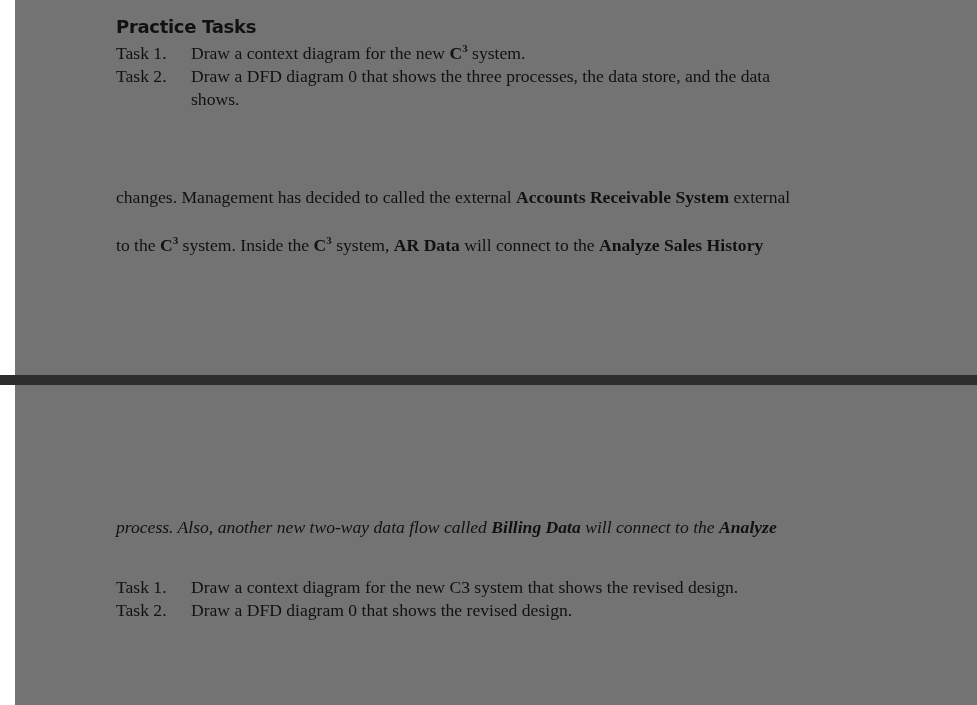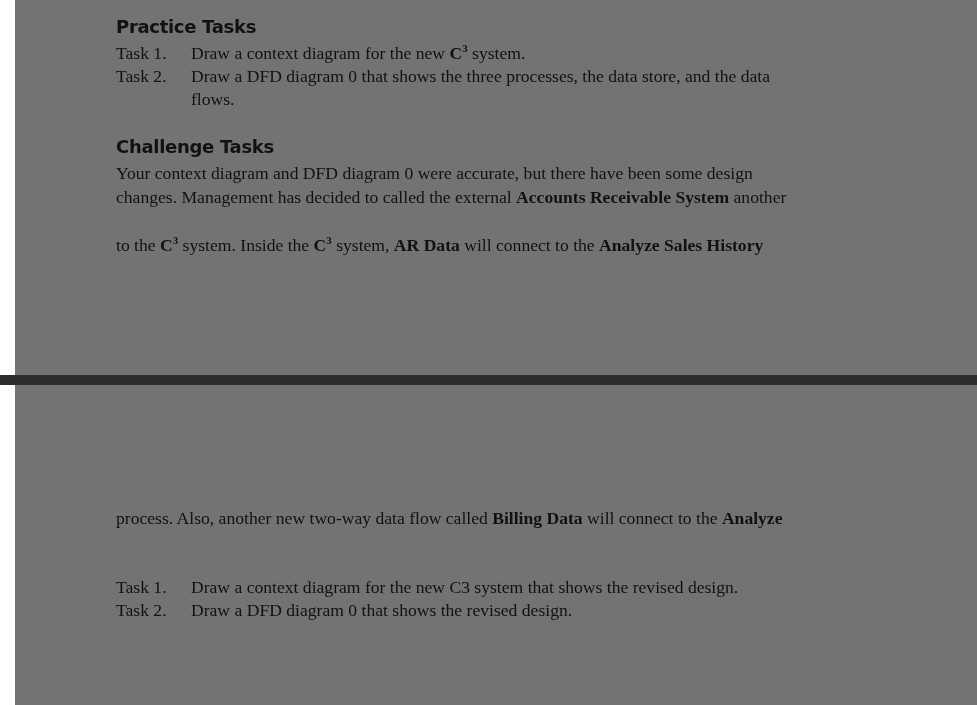--- a/index.html
+++ b/index.html
@@ -19,31 +19,29 @@
 <body>
 
 <div class="page top">
   <div class="heading" style="top:16px;">Practice Tasks</div>
 
   <div class="task-label" style="top:43px;">Task 1.</div>
   <div class="task-text" style="top:43px;"><span>Draw a context diagram for the new </span><b>C</b><sup>3</sup><span> system.</span></div>
 
   <div class="task-label" style="top:66px;">Task 2.</div>
   <div class="task-text" style="top:66px;">Draw a DFD diagram 0 that shows the three processes, the data store, and the data</div>
-  <div class="task-text" style="top:89px;">flows.</div>
+  <div class="task-text" style="top:89px;">shows.</div>
 
-  <div class="heading" style="top:136px;">Challenge Tasks</div>
 
-  <div class="line" style="top:163px;">Your context diagram and DFD diagram 0 were accurate, but there have been some design</div>
-  <div class="line" style="top:187px;"><span>changes. Management has decided to called the external </span><b>Accounts Receivable System</b><span> another</span></div>
+  <div class="line" style="top:187px;"><span>changes. Management has decided to called the external </span><b>Accounts Receivable System</b><span> external</span></div>
   <div class="line" style="top:235px;"><span>to the </span><b>C</b><sup>3</sup><span> system. Inside the </span><b>C</b><sup>3</sup><span> system, </span><b>AR Data</b><span> will connect to the </span><b>Analyze Sales History</b></div>
 </div>
 
 <div class="divider"></div>
 
 <div class="page bottom">
-  <div class="line" style="top:123px;"><span>process. Also, another new two-way data flow called </span><b>Billing Data</b><span> will connect to the </span><b>Analyze</b></div>
+  <div class="line" style="top:132px;font-style:italic;"><span>process. Also, another new two-way data flow called </span><b>Billing Data</b><span> will connect to the </span><b>Analyze</b></div>
 
   <div class="task-label" style="top:192px;">Task 1.</div>
   <div class="task-text" style="top:192px;">Draw a context diagram for the new C3 system that shows the revised design.</div>
   <div class="task-label" style="top:215px;">Task 2.</div>
   <div class="task-text" style="top:215px;text-align:center;">Draw a DFD diagram 0 that shows the revised design.</div>
 </div>
 
 </body></html>

